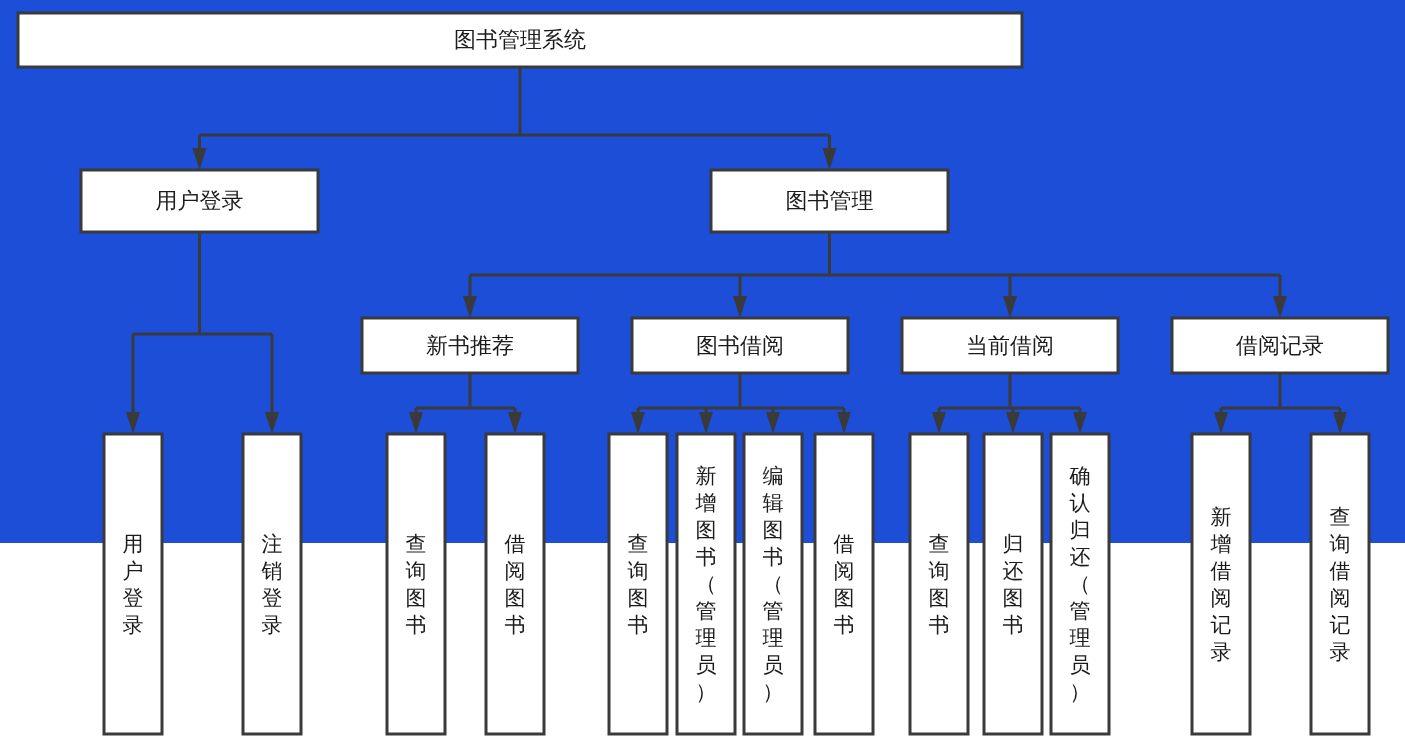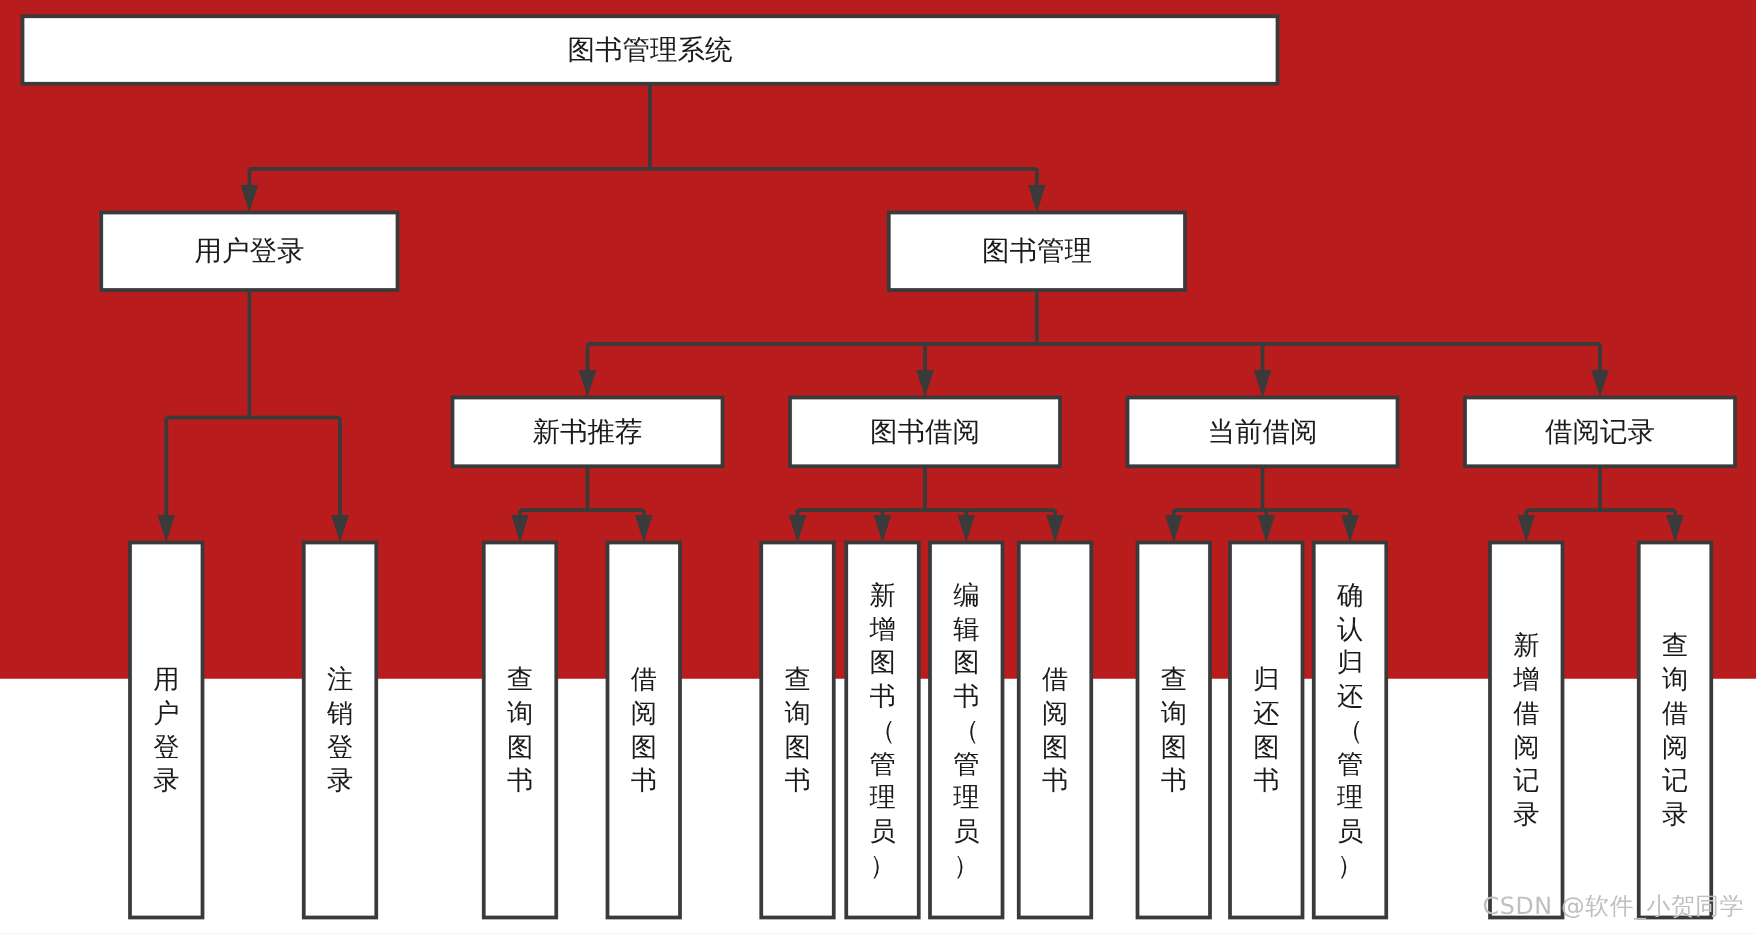--- a/index.html
+++ b/index.html
@@ -11,21 +11,21 @@
   body {
     width: 1405px;
     height: 747px;
     overflow: hidden;
     font-family: "DejaVu Sans", "Liberation Sans", sans-serif;
   }
   #diagram-root {
     position: relative;
     width: 1405px;
     height: 543px;
-    background: #b91c1c;
+    background: #1d4ed8;
   }
   svg#tree-svg {
     position: absolute;
     left: 0;
     top: 0;
     width: 1405px;
     height: 747px;
     display: block;
   }
   .node-box {
@@ -208,14 +208,13 @@
           <rect x="1192" y="434" width="58" height="300" class="node-box"></rect>
           <text x="1221" y="517.5" class="node-label-v-char"><tspan x="1221" dy="0">新</tspan><tspan x="1221" dy="27">增</tspan><tspan x="1221" dy="27">借</tspan><tspan x="1221" dy="27">阅</tspan><tspan x="1221" dy="27">记</tspan><tspan x="1221" dy="27">录</tspan></text>
         </g>
         <g>
           <rect x="1311" y="434" width="58" height="300" class="node-box"></rect>
           <text x="1340" y="517.5" class="node-label-v-char"><tspan x="1340" dy="0">查</tspan><tspan x="1340" dy="27">询</tspan><tspan x="1340" dy="27">借</tspan><tspan x="1340" dy="27">阅</tspan><tspan x="1340" dy="27">记</tspan><tspan x="1340" dy="27">录</tspan></text>
         </g>
       </g>
   </svg>
 
-  <div class="watermark-text">CSDN @软件_小贺同学</div>
 </div>
 
 </body></html>

